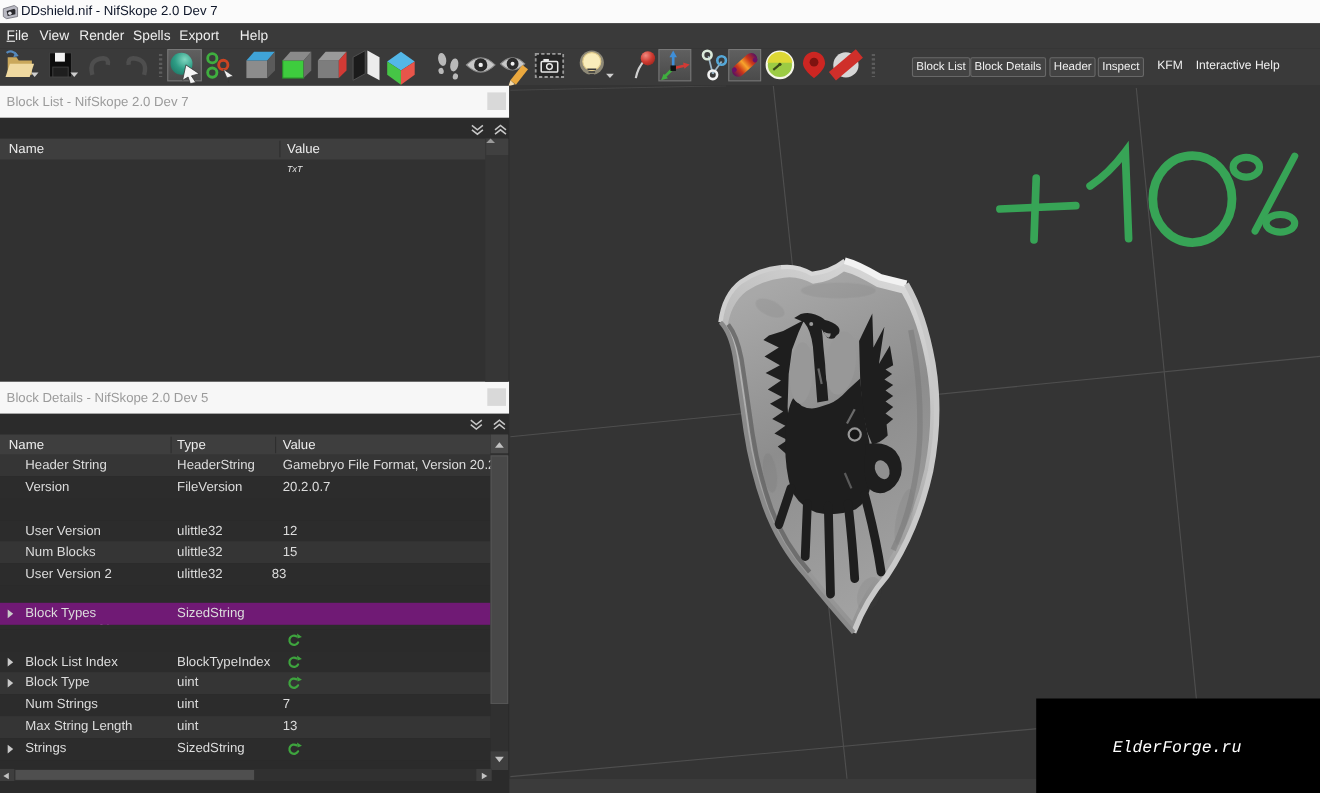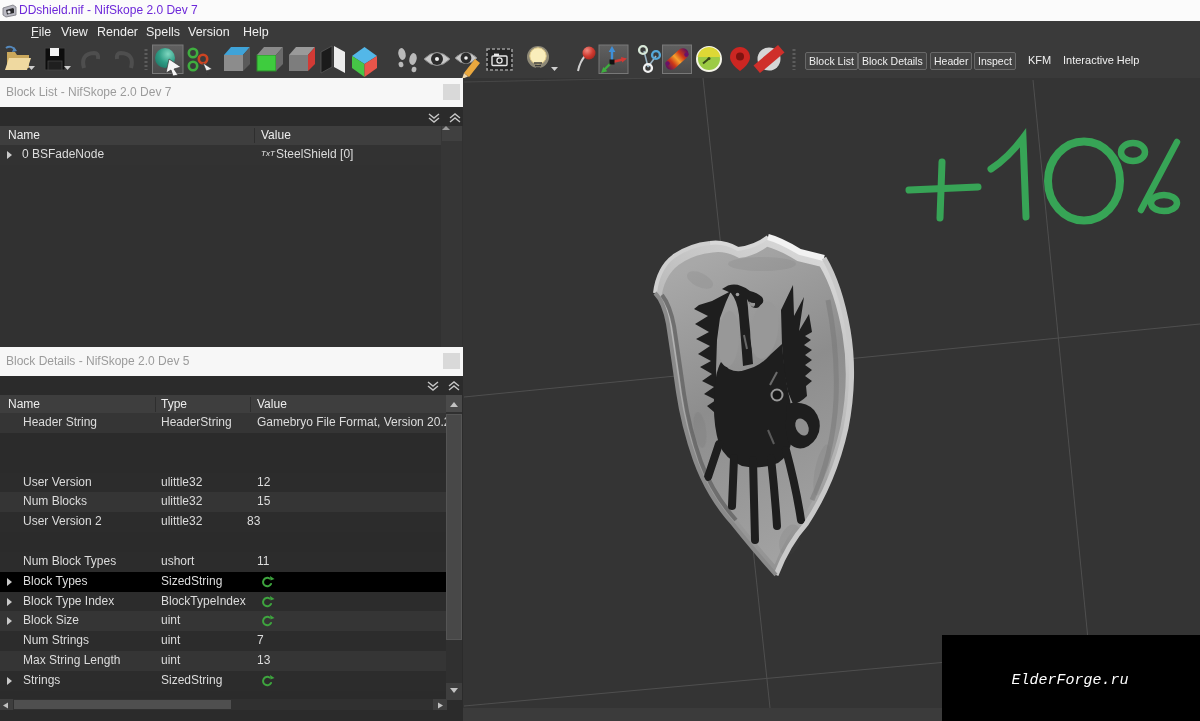--- a/index.html
+++ b/index.html
@@ -1,26 +1,26 @@
 <!DOCTYPE html>
 <html><head>
 <meta charset="utf-8">
 <style>
   html,body{margin:0;padding:0;width:1200px;height:721px;overflow:hidden;background:#2b2b2b;
     font-family:"Liberation Sans",sans-serif;}
   .abs{position:absolute;}
-  #titlebar{position:absolute;left:0;top:0;width:1200px;height:33px;background:#fbfbfb;color:#6d28d9;
+  #titlebar{position:absolute;left:0;top:0;width:1200px;height:33px;background:#fbfbfb;color:#0f172a;
     font-size:12px;}
   #titlebar .txt{position:absolute;left:19px;top:3px;}
   #menubar{position:absolute;left:0;top:21px;width:1200px;height:23px;background:#3a3a3a;color:#eee;
     font-size:12.5px;}
-  #menubar span{position:absolute;top:4px;margin-left:25px;}
+  #menubar span{position:absolute;top:4px;}
   #toolbar{position:absolute;left:0;top:44px;width:1200px;height:34px;background:#3a3a3a;}
   .tbtn{position:absolute;top:8px;height:16px;line-height:16px;color:#f0f0f0;font-size:10.5px;
-    border:1px solid #686868;border-radius:2px;background:#434343;padding:0 3px;}
+    border:1px solid #686868;border-radius:2px;background:#434343;padding:0 3px;margin-left:24px;}
   .tbtn.flat{border:none;background:none;padding:0 2px;font-size:11px;}
   
   #panel{position:absolute;left:0;top:78px;width:463px;height:643px;background:#2b2b2b;}
   .ptitle{position:absolute;left:0;width:463px;height:29px;background:#f7f7f7;color:#9b9b9b;font-size:12px;}
   .ptitle .t{position:absolute;left:6px;top:7px;}
   .ptitle .btn{position:absolute;right:3px;top:6px;width:17px;height:16px;background:#d9d9d9;}
   .hdr{position:absolute;left:0;width:446px;height:19px;background:#3e3e3e;color:#ededed;font-size:12px;}
   .hdr span{position:absolute;top:2px;}
   .row{position:absolute;left:0;width:446px;height:20px;color:#dcdcdc;font-size:12px;}
   .row span{position:absolute;top:2px;}
@@ -37,21 +37,21 @@
     <path d="M4,7 L11,5 L12,6 L12,10 L5,11.5 Z" fill="#2a2a2e"></path>
     <circle cx="7" cy="9" r="1.6" fill="#dedee4"></circle>
   </svg>
   <span class="txt">DDshield.nif - NifSkope 2.0 Dev 7</span>
 </div>
 <div id="menubar">
   <span style="left:6px"><u>F</u>ile</span>
   <span style="left:36px">View</span>
   <span style="left:72px">Render</span>
   <span style="left:121px">Spells</span>
-  <span style="left:163px">Version</span>
+  <span style="left:163px">Export</span>
   <span style="left:218px">Help</span>
 </div>
 <div id="toolbar">
 <svg class="abs" style="left:0;top:0" width="800" height="34" viewBox="0 44 800 34" xmlns="http://www.w3.org/2000/svg">
   <defs>
     <radialGradient id="teal" cx="0.65" cy="0.3" r="0.9">
       <stop offset="0" stop-color="#7fd7c0"></stop>
           <stop offset="0.5" stop-color="#2e9d85"></stop>
           <stop offset="1" stop-color="#1d6f60"></stop>
     </radialGradient>
@@ -236,77 +236,77 @@
   <div class="ptitle" style="top:0;">
       <span class="t">Block List - NifSkope 2.0 Dev 7</span>
       <span class="btn"></span>
     </div>
   <div class="abs" style="left:0;top:48px;width:463px;height:221px;background:#313131"></div>
   <div class="hdr" style="top:48px;">
       <span style="left:8px">Name</span>
       <span style="left:261px">Value</span>
     <div class="abs" style="left:254px;top:2px;width:1px;height:15px;background:#2e2e2e"></div>
     </div>
-  <div class="row" style="top:67px;background:#323232;">
-    <i class="arr"></i>
-    <span style="left:22px">0 BSFadeNode</span>
-    <span style="left:276px">SteelShield [0]</span>
-  </div>
 
   <div class="ptitle" style="top:269px;">
       <span class="t">Block Details - NifSkope 2.0 Dev 5</span>
       <span class="btn"></span>
     </div>
   <div class="hdr" style="top:317px;">
       <span style="left:8px">Name</span>
       <span style="left:161px">Type</span>
       <span style="left:257px">Value</span>
     <div class="abs" style="left:155px;top:2px;width:1px;height:15px;background:#2e2e2e"></div>
     <div class="abs" style="left:250px;top:2px;width:1px;height:15px;background:#2e2e2e"></div>
     </div>
   <div class="row" style="top:335px;background:#353535">
       <span style="left:23px">Header String</span>
       <span style="left:161px">HeaderString</span>
       <span style="left:257px;width:190px;overflow:hidden;white-space:nowrap;display:inline-block">Gamebryo File Format, Version 20.2.0.7</span>
     </div>
+  <div class="row" style="top:355px;background:#2c2c2c">
+      <span style="left:23px">Version</span>
+      <span style="left:161px">FileVersion</span>
+      <span style="left:257px">20.2.0.7</span>
+    </div>
   <div class="row" style="top:395px;background:#2c2c2c">
       <span style="left:23px">User Version</span>
       <span style="left:161px">ulittle32</span>
       <span style="left:257px">12</span>
     </div>
   <div class="row" style="top:414px;background:#353535">
       <span style="left:23px">Num Blocks</span>
       <span style="left:161px">ulittle32</span>
       <span style="left:257px">15</span>
     </div>
   <div class="row" style="top:434px;background:#2c2c2c">
       <span style="left:23px">User Version 2</span>
       <span style="left:161px">ulittle32</span>
       <span style="left:247px">83</span>
     </div>
   <div class="row" style="top:474px;background:#2c2c2c">
       <span style="left:23px">Num Block Types</span>
       <span style="left:161px">ushort</span>
       <span style="left:257px">11</span>
     </div>
-  <div class="row" style="top:494px;background:#000000">
+  <div class="row" style="top:470px;background:#701a75">
       <i class="arr"></i>
       <span style="left:23px">Block Types</span>
       <span style="left:161px">SizedString</span>
       <span class="grn"></span>
     </div>
   <div class="row" style="top:514px;background:#2c2c2c">
       <i class="arr"></i>
-      <span style="left:23px">Block Type Index</span>
+      <span style="left:23px">Block List Index</span>
       <span style="left:161px">BlockTypeIndex</span>
       <span class="grn"></span>
     </div>
   <div class="row" style="top:533px;background:#353535">
       <i class="arr"></i>
-      <span style="left:23px">Block Size</span>
+      <span style="left:23px">Block Type</span>
       <span style="left:161px">uint</span>
       <span class="grn"></span>
     </div>
   <div class="row" style="top:553px;background:#2c2c2c">
       <span style="left:23px">Num Strings</span>
       <span style="left:161px">uint</span>
       <span style="left:257px">7</span>
     </div>
   <div class="row" style="top:573px;background:#353535">
       <span style="left:23px">Max String Length</span>

